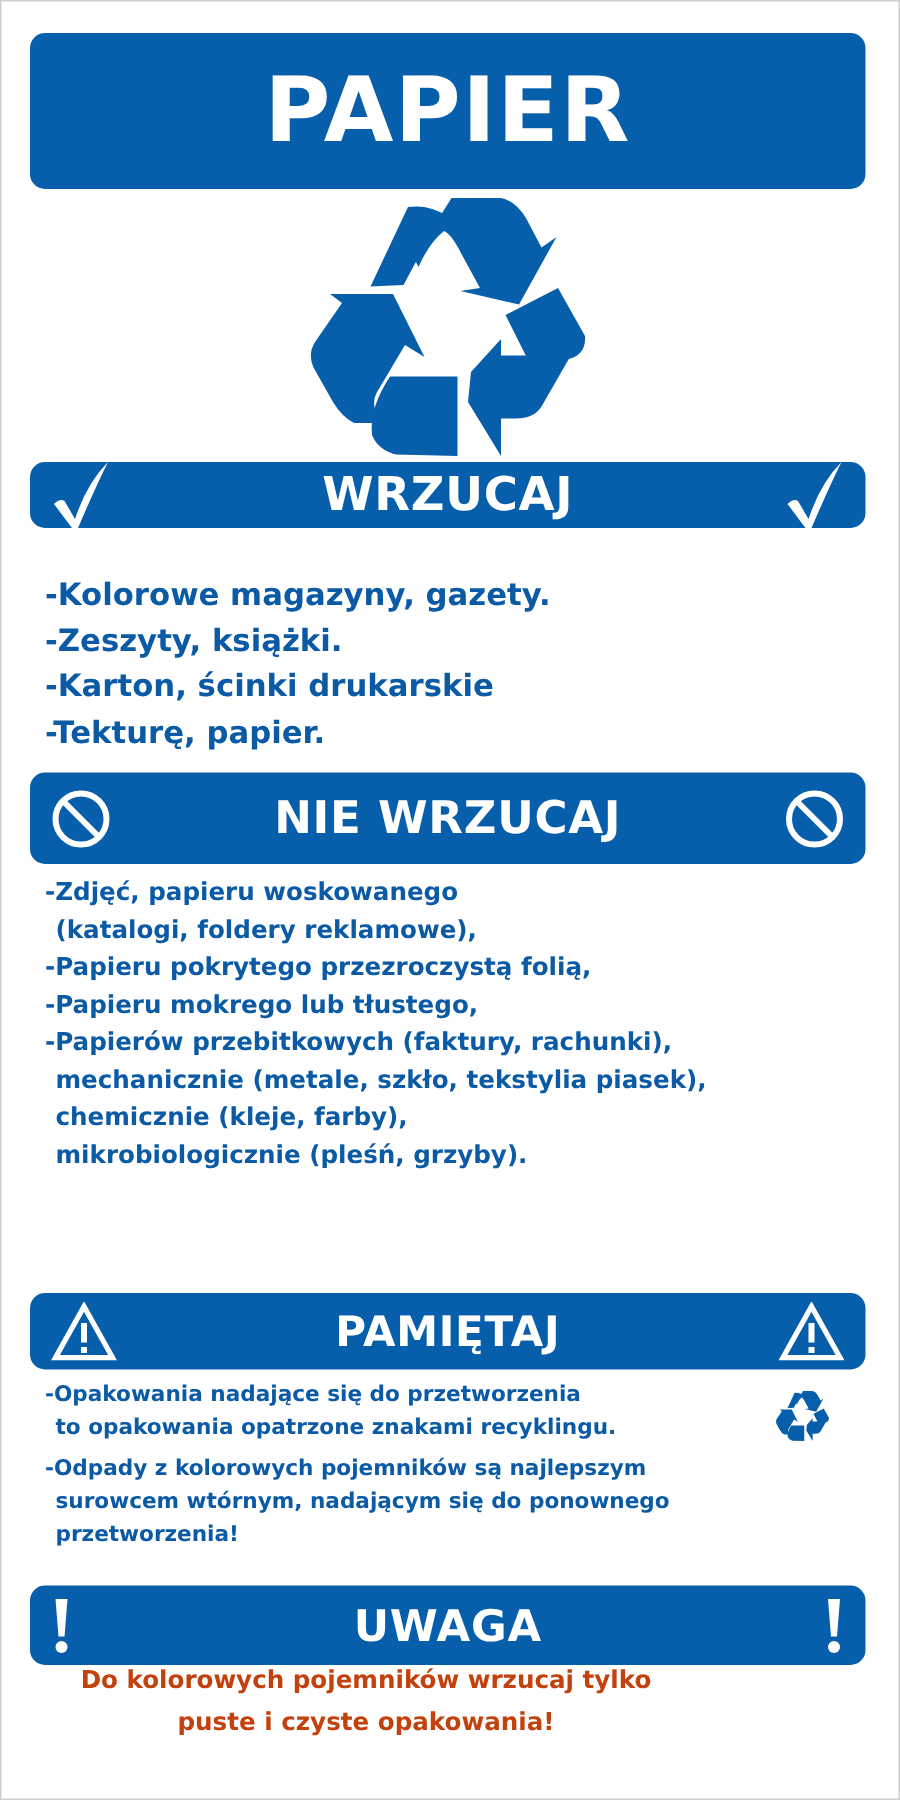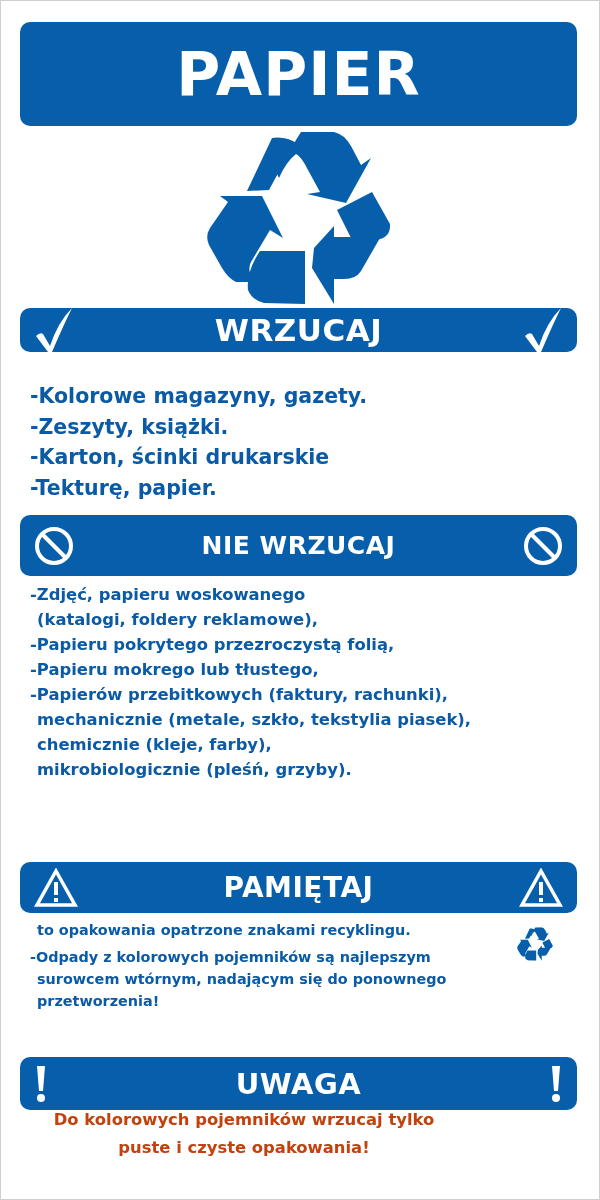--- a/index.html
+++ b/index.html
@@ -15,21 +15,21 @@
   .banner .icon { position: absolute; top: 50%; transform: translateY(-50%); display: flex; align-items: center; justify-content: center; }
   .banner .icon.left { left: 14px; }
   .banner .icon.right { right: 14px; }
 
   #b-title { top: 22px; height: 104px; }
   #b-title .title { font-size: 60px; letter-spacing: 1px; }
 
   #b-yes { top: 308px; height: 44px; }
   #b-yes .title { font-size: 31px; }
   #b-no { top: 515px; height: 61px; }
-  #b-no .title { font-size: 25px; }
+  #b-no .title { font-size: 30px; }
   #b-rem { top: 862px; height: 51px; }
   #b-rem .title { font-size: 28px; }
   #b-warn { top: 1057px; height: 53px; }
   #b-warn .title { font-size: 29px; }
 
   .list { position: absolute; left: 30px; list-style: none; font-weight: bold; color: #0b5aa6; }
   .list li { white-space: nowrap; }
   #list-yes { top: 381px; font-size: 20.5px; line-height: 30.5px; }
   #list-no { top: 582px; font-size: 16.4px; line-height: 25px; }
   #list-no .cont { padding-left: 7px; }
@@ -132,20 +132,21 @@
   <span class="title">PAMIĘTAJ</span>
   <span class="icon right">
     <svg width="44" height="40" viewBox="0 0 44 40">
         <path d="M22 3 L41 37 L3 37 Z" fill="none" stroke="#fff" stroke-width="3.5" stroke-linejoin="miter"></path>
         <rect x="20" y="14" width="4" height="13" fill="#fff"></rect>
         <rect x="20" y="30" width="4" height="4" fill="#fff"></rect>
       </svg>
   </span>
 </div>
 <ul class="list" id="list-rem">
+  <li>-Opakowania nadające się do przetworzenia</li>
   <li class="cont">to opakowania opatrzone znakami recyklingu.</li>
   <li class="gap">-Odpady z kolorowych pojemników są najlepszym</li>
   <li class="cont">surowcem wtórnym, nadającym się do ponownego</li>
   <li class="cont">przetworzenia!</li>
 </ul>
 <svg class="recycle-small" viewBox="0 0 186 172">
   <use href="#recycle-sym"></use>
 </svg>
 
 <div class="banner" id="b-warn">

